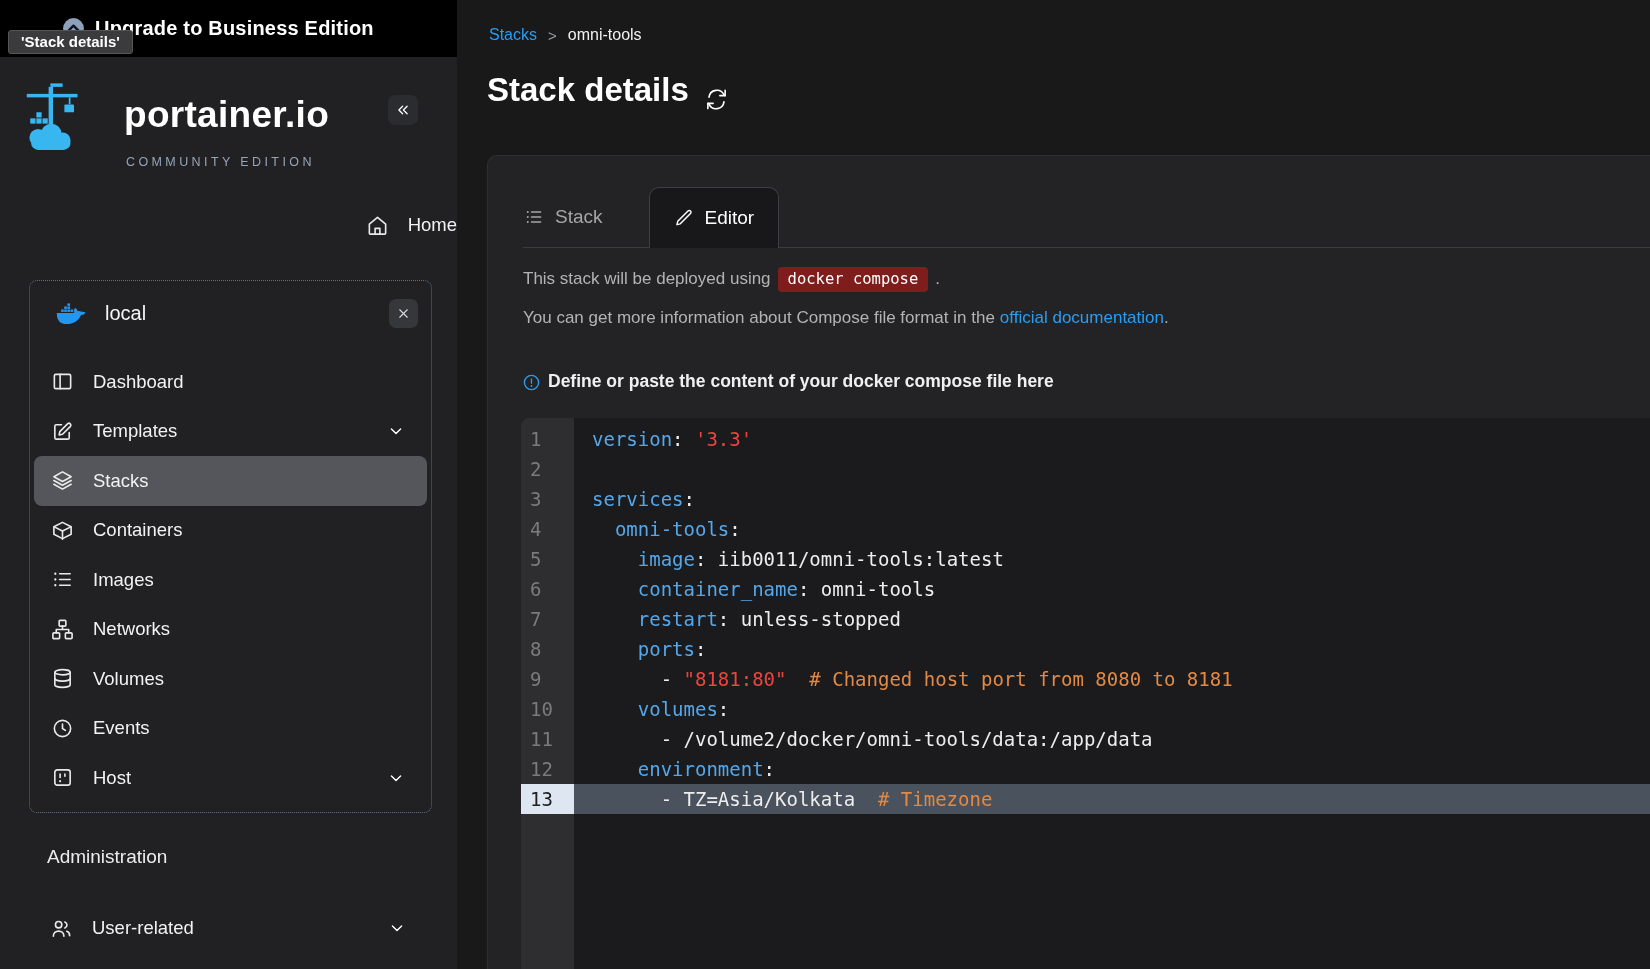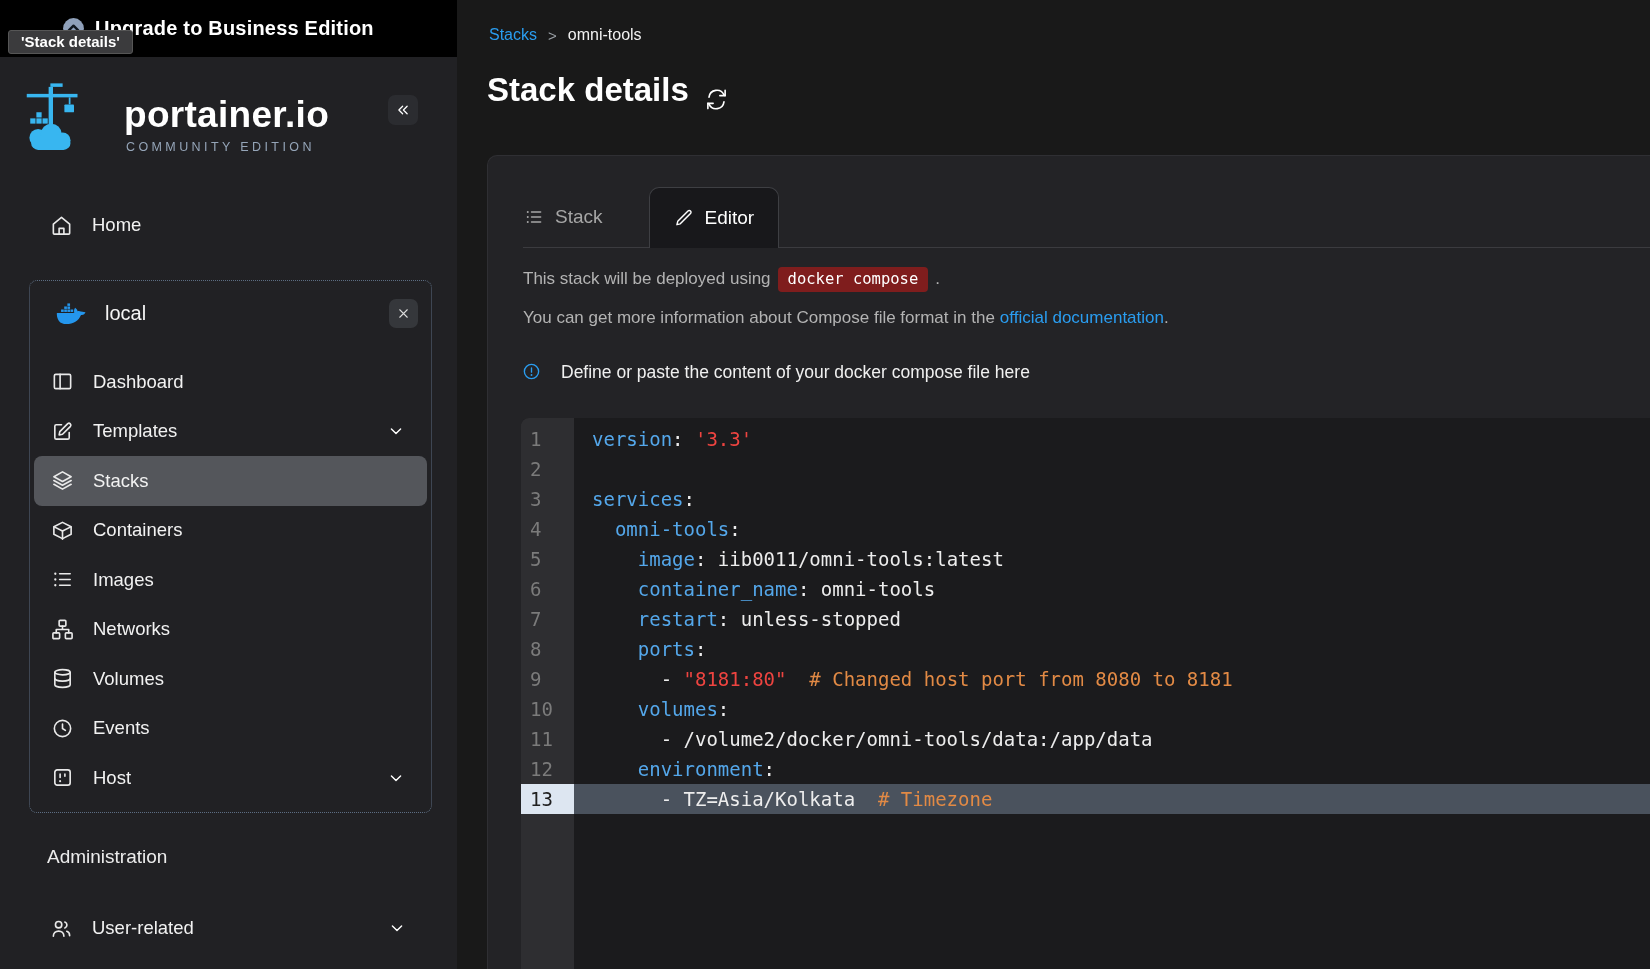--- a/index.html
+++ b/index.html
@@ -25,36 +25,36 @@
   .tooltip {
     position:absolute; left:8px; top:30px; z-index:6;
     background:#3b3b3d; border:1px solid #565656; border-radius:3px;
     padding:2px 12px 3px; font-size:15px; font-weight:600; color:#fff;
   }
 
   .logo-row { position:absolute; top:82px; left:25px; display:flex; align-items:flex-start;gap:32px; }
   .logo-mark { width:56px; height:78px; flex:none; }
   .logo-text { margin-left:11px; margin-top:14px; }
   .logo-title { font-size:37px; font-weight:700; color:#fff; line-height:1; letter-spacing:.3px; }
-  .logo-sub { font-size:12.5px; letter-spacing:3.4px; color:#95a5b8; margin-top:7px; margin-left:2px; }
+  .logo-sub { font-size:12.5px; letter-spacing:3.4px; color:#95a5b8; margin-top:22px; margin-left:2px; }
   .collapse-btn {
     position:absolute; right:39px; top:95px; width:30px; height:30px;
     background:#2b2c30; border:none; border-radius:7px; color:#fff; cursor:pointer;
     display:flex; align-items:center; justify-content:center;
   }
   .collapse-btn .icon { width:18px; height:18px; }
 
   .side-item {
     position:absolute; left:0; right:0; height:44px;
     display:flex; align-items:center; padding-left:50px;
     font-size:18.5px; color:#f2f2f2; cursor:pointer;
   }
   .side-item .icon { width:23px; height:23px; margin-right:19px; color:#e9e9e9; flex:none; }
   .side-item .chev { margin-left:auto; margin-right:50px; width:20px; height:20px; color:#fff; }
-  #home-item { top:203px; }
+  #home-item { top:203px;justify-content:flex-end; }
   #user-item { top:906px; }
 
   .env-box {
     position:absolute; left:29px; right:25px; top:280px; height:533px;
     border:1px dotted #5c6d82; border-radius:8px;
   }
   .env-header { display:flex; align-items:center; height:38px; margin-top:13px; padding-left:22px; cursor:pointer; }
   .env-header .whale { width:34px; height:28px; flex:none; }
   .env-name { margin-left:19px; font-size:20px; color:#f5f5f5; }
   .close-btn {
@@ -119,21 +119,21 @@
     font-family:"DejaVu Sans Mono", monospace; font-size:15.5px; color:#fff;
   }
   .compose-line {
     position:absolute; left:35px; top:147px; height:30px;
     display:flex; align-items:center; font-size:17px; color:#b3b3b3;text-align:right;
   }
   .compose-line .doc-link { color:#2a9df0; text-decoration:none; cursor:pointer; margin-left:5px; }
 
   .hint-line {
     position:absolute; left:34px; top:206px; height:30px;
-    display:flex; align-items:flex-start; gap:20px; font-size:17.5px; color:#f0f0f0;
+    display:flex; align-items:flex-end; gap:7px; font-size:17.5px; color:#f0f0f0;font-weight:bold;
   }
   .hint-line .icon { width:19px; height:19px; color:#2a9df0; flex:none; }
 
   
   .editor {
     position:absolute; top:262px; left:33px; right:0; bottom:0;
     background:#1b1b1d; border-top-left-radius:8px; overflow:hidden;
     font-family:"DejaVu Sans Mono", monospace; font-size:19px; cursor:text;
   }
   .gutter-bg { position:absolute; left:0; top:0; bottom:0; width:53px; background:#2e2e31; }

